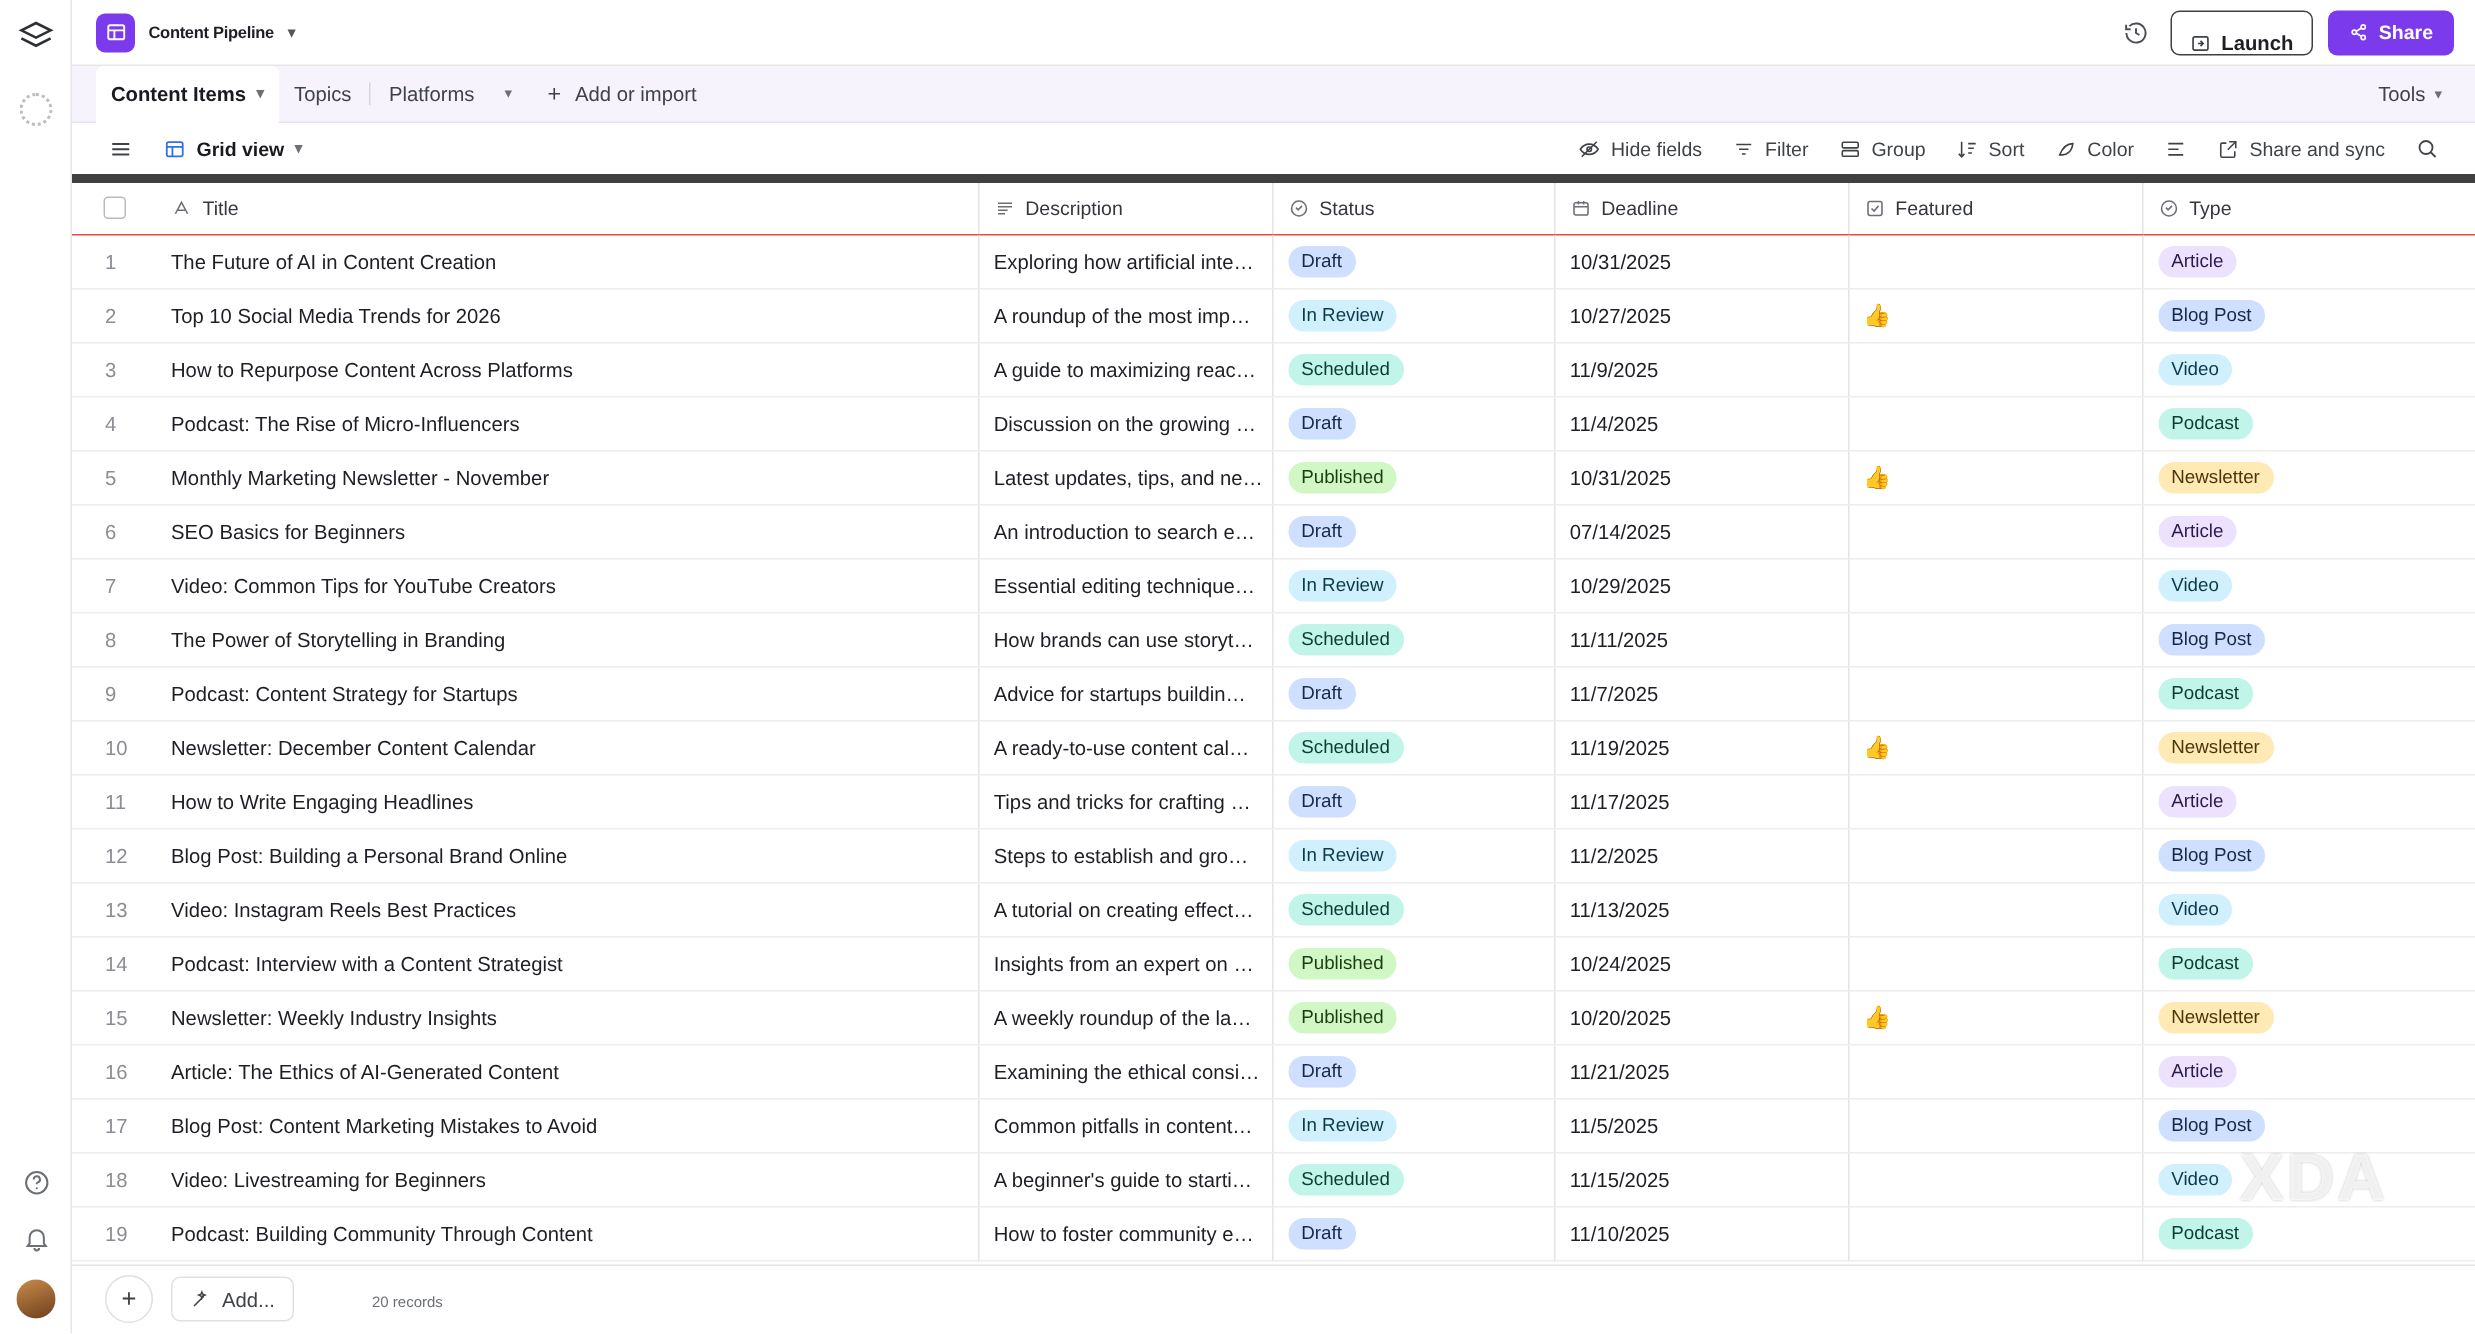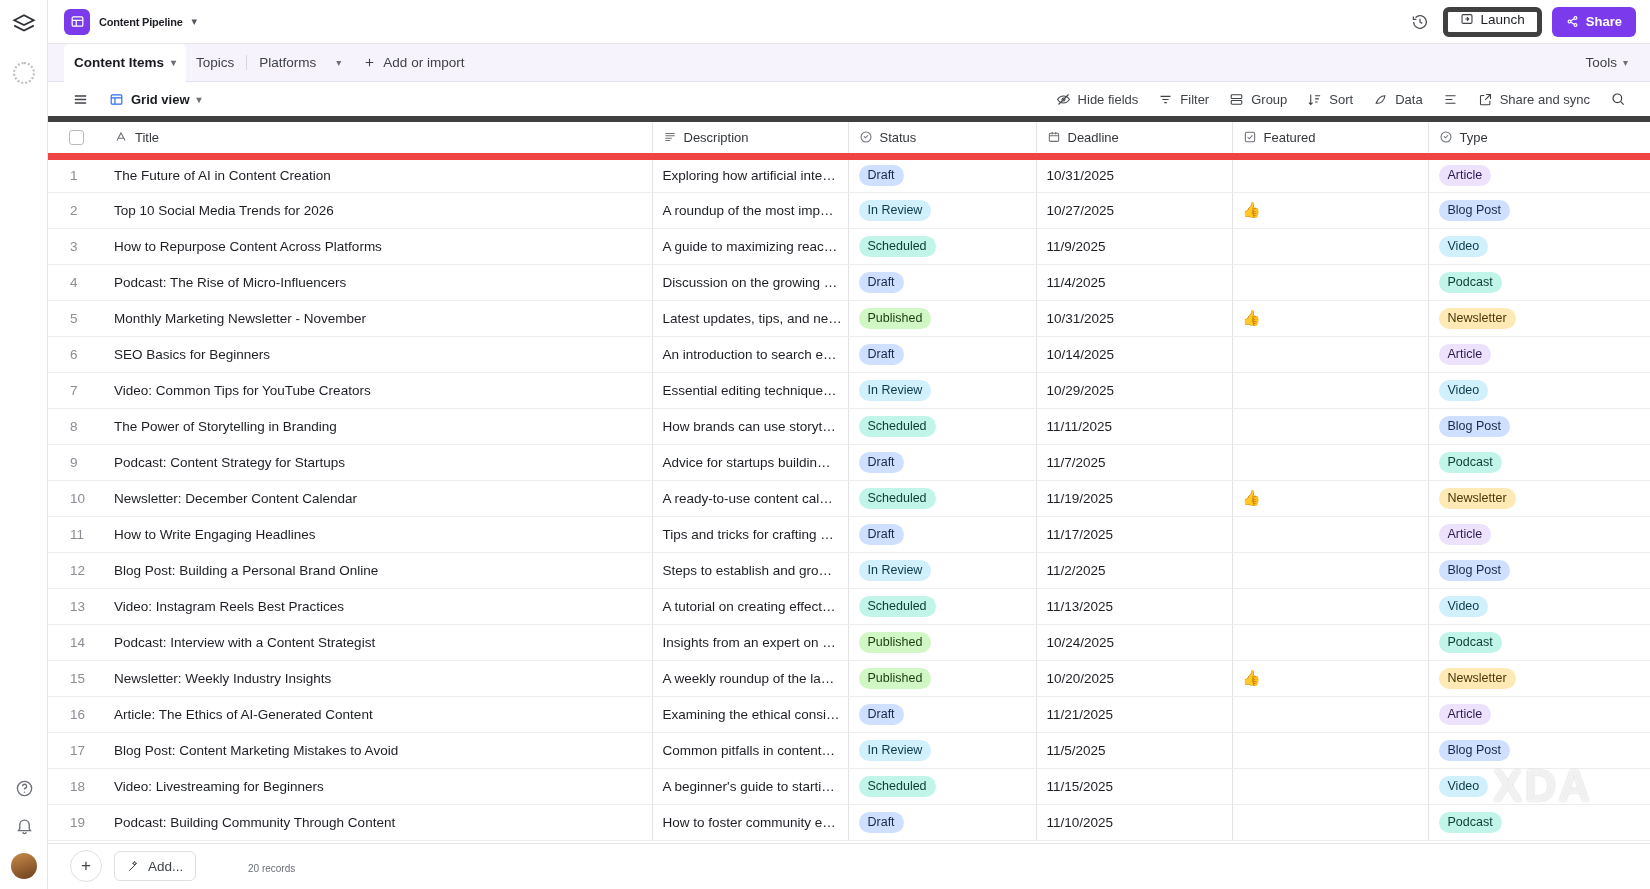--- a/index.html
+++ b/index.html
@@ -66,22 +66,22 @@
     display: flex; align-items: center; position: relative;
   }
   .top-nav .navitem.active { color: #181a1f; font-weight: bold; }
   .top-nav .navitem.active::after {
     content: ""; position: absolute; bottom: 0; left: -2px; right: -2px;
     height: 2px; background: #7c3aed;
   }
   .top-right { margin-left: auto; display: flex; align-items: center; gap: 10px; }
   .icon-btn { width: 26px; height: 26px; display: flex; align-items: center; justify-content: center; color: #4b4e54; }
   .btn-outline {
-    height: 30px; padding: 0 12px; border: 5px solid #404040; border-radius: 6px;
-    display: flex; align-items: flex-start; gap: 7px; font-size: 13.5px; color: #1d1f25; background: #fff;
+    height: 30px; padding: 0 12px; border: 1px solid #404040; border-radius: 6px;
+    display: flex; align-items: flex-end; gap: 7px; font-size: 13.5px; color: #1d1f25; background: #fff; font-weight: bold;
   }
   .btn-primary {
     height: 30px; padding: 0 14px; border-radius: 6px; background: #7c3aed; color: #fff;
     display: flex; align-items: center; gap: 7px; font-size: 13px; font-weight: bold; border: none;
   }
 
   
   .tabbar {
     height: 38px; background: #f7f3fc;
     display: flex; align-items: center; padding: 0 22px 0 16px;
@@ -115,21 +115,21 @@
   table.grid { border-collapse: collapse; table-layout: fixed; width: 1665px; }
   table.grid th, table.grid td {
     border-right: 1px solid #e4e4e6;
     border-bottom: 1px solid #ededee;
     height: 36px; padding: 0 10px;
     font-size: 13.5px; text-align: left; vertical-align: middle;
     white-space: nowrap; overflow: hidden;
   }
   table.grid th {
     height: 34px; font-size: 13px; font-weight: normal; color: #34373d;
-    background: #fff; border-bottom: 7px solid #ef4444;
+    background: #fff; border-bottom: 1px solid #ef4444;
   }
   .col-check { width: 56px; padding-left: 0 !important; padding-right: 0 !important; border-right: none !important; }
   .col-title { width: 548px; }
   .col-desc { width: 196px; }
   .col-status { width: 188px; }
   .col-deadline { width: 196px; }
   .col-featured { width: 196px; }
   .col-type { width: 285px; border-right: none !important; }
 
   .rownum { font-size: 12.5px; color: #8a8d93; width: 56px; text-align: left; padding-left: 22px !important; border-right: none !important; }
@@ -338,21 +338,21 @@
             </svg>
           </span>
           <span>Sort</span>
         </div>
         <div class="tb-item">
           <span>
             <svg width="15" height="15" viewBox="0 0 24 24" fill="none" stroke="#3f4247" stroke-width="1.7">
               <path d="M5 18c4-10 10-12 14-12-1 9-7 12-11 12-2 0-3-0-3 0z"></path>
             </svg>
           </span>
-          <span>Data</span>
+          <span>Color</span>
         </div>
         <div class="tb-item">
           <span>
             <svg width="15" height="15" viewBox="0 0 24 24" fill="none" stroke="#3f4247" stroke-width="1.7">
               <path d="M4 6h16M4 12h11M4 18h16"></path>
             </svg>
           </span>
         </div>
         <div class="tb-item">
           <span>
@@ -490,21 +490,21 @@
               <td class="col-status"><span class="pill p-published">Published</span></td>
               <td class="col-deadline">10/31/2025</td>
               <td class="col-featured featured-cell"><span class="thumb">👍</span></td>
               <td class="col-type"><span class="pill p-newsletter">Newsletter</span></td>
             </tr>
             <tr>
               <td class="rownum">6</td>
               <td class="col-title">SEO Basics for Beginners</td>
               <td class="col-desc desc-cell">An introduction to search e…</td>
               <td class="col-status"><span class="pill p-draft">Draft</span></td>
-              <td class="col-deadline">10/14/2025</td>
+              <td class="col-deadline">07/14/2025</td>
               <td class="col-featured featured-cell"><span class="thumb"></span></td>
               <td class="col-type"><span class="pill p-article">Article</span></td>
             </tr>
             <tr>
               <td class="rownum">7</td>
               <td class="col-title">Video: Common Tips for YouTube Creators</td>
               <td class="col-desc desc-cell">Essential editing technique…</td>
               <td class="col-status"><span class="pill p-inreview">In Review</span></td>
               <td class="col-deadline">10/29/2025</td>
               <td class="col-featured featured-cell"><span class="thumb"></span></td>

